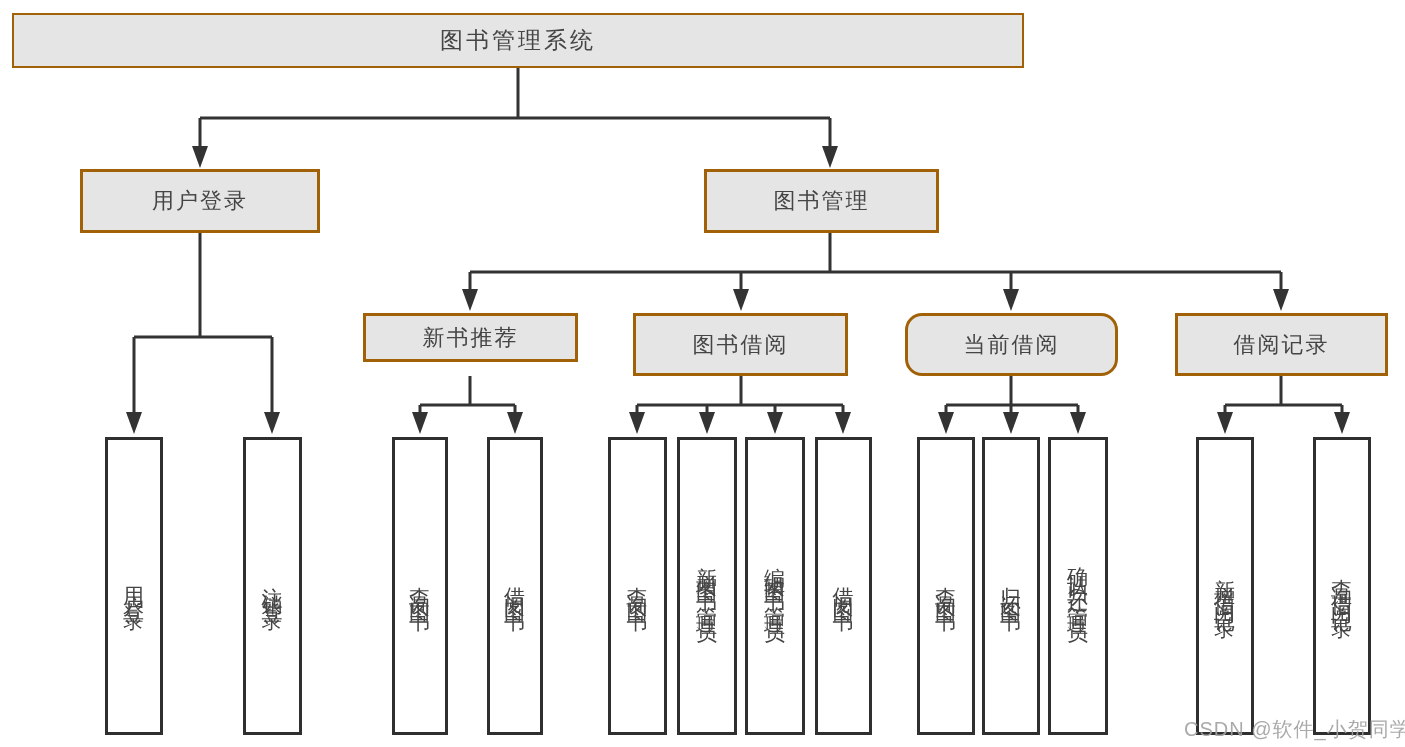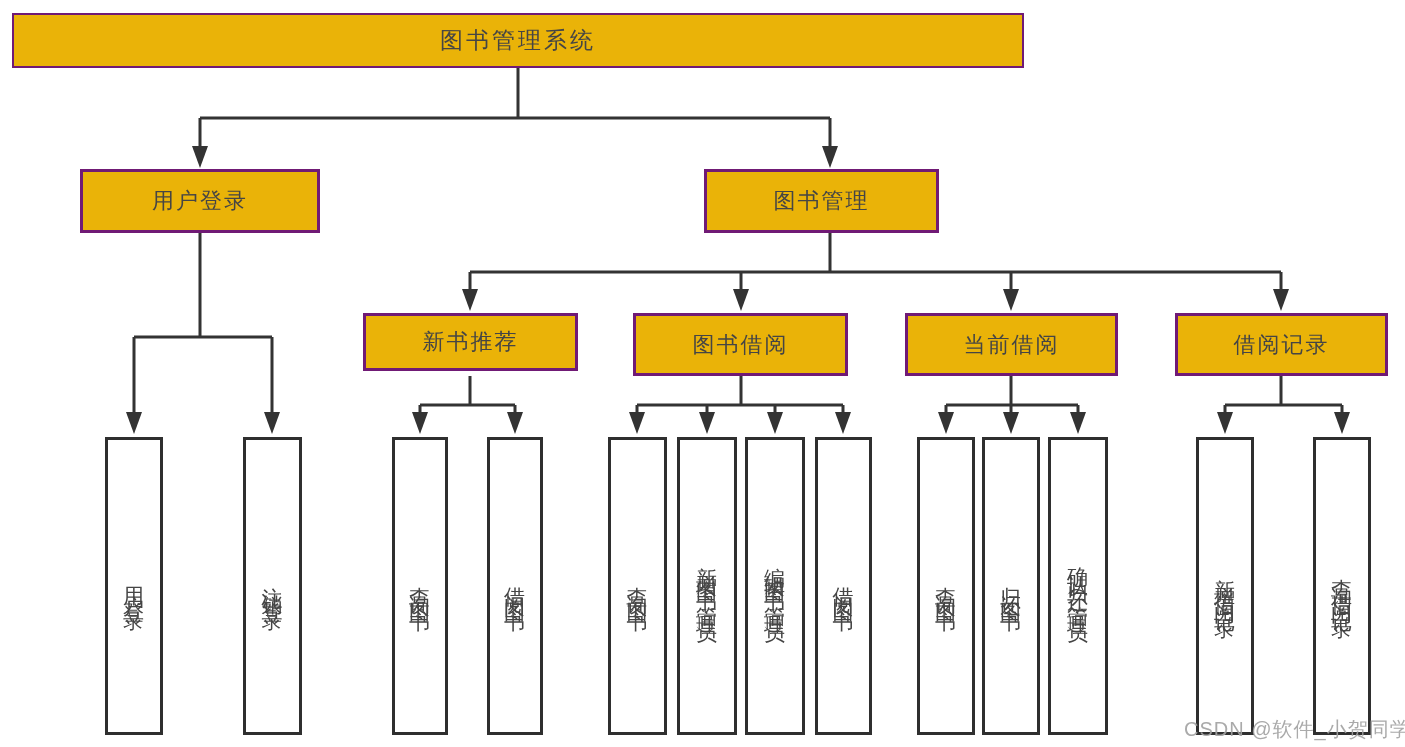--- a/index.html
+++ b/index.html
@@ -2,21 +2,21 @@
 <html><head>
 <meta charset="utf-8">
 <style>
   html,body{margin:0;padding:0;background:#ffffff;}
   #canvas{
     position:relative;width:1405px;height:747px;background:#ffffff;overflow:hidden;
     font-family:"Liberation Sans","DejaVu Sans",sans-serif;
   }
   #connectors{position:absolute;left:0;top:0;width:1405px;height:747px;}
   .hbox{
-    position:absolute;background:#eab308;border:3px solid #701a75;
+    position:absolute;background:#e5e5e5;border:3px solid #a16207;
     display:flex;align-items:center;justify-content:center;
     color:#454545;font-size:22px;letter-spacing:2px;box-sizing:border-box;
   }
   .hbox.root{border-width:2px;font-size:23px;letter-spacing:3px;}
   .vbox{
     position:absolute;top:437px;height:298px;background:#ffffff;border:3px solid #2f2f2f;
     display:flex;align-items:center;justify-content:center;box-sizing:border-box;
   }
   .vbox span{
     writing-mode:vertical-rl;text-orientation:mixed;
@@ -76,27 +76,27 @@
     <span>图书管理系统</span>
   </div>
 
   <div class="hbox" style="left:80px;top:169px;width:240px;height:64px;">
     <span>用户登录</span>
   </div>
   <div class="hbox" style="left:704px;top:169px;width:235px;height:64px;">
     <span>图书管理</span>
   </div>
 
-  <div class="hbox" style="left:363px;top:313px;width:215px;height:58px;">
+  <div class="hbox" style="left:363px;top:313px;width:215px;height:49px;">
     <span>新书推荐</span>
   </div>
   <div class="hbox" style="left:633px;top:313px;width:215px;height:63px;">
     <span>图书借阅</span>
   </div>
-  <div class="hbox" style="left:905px;top:313px;width:213px;height:63px;">
+  <div class="hbox" style="left:905px;top:313px;width:213px;height:63px;border-radius:17px;">
     <span>当前借阅</span>
   </div>
   <div class="hbox" style="left:1175px;top:313px;width:213px;height:63px;">
     <span>借阅记录</span>
   </div>
 
   <div class="vbox" style="left:105px;width:58px;">
     <span>用户登录</span>
   </div>
   <div class="vbox" style="left:243px;width:59px;">

